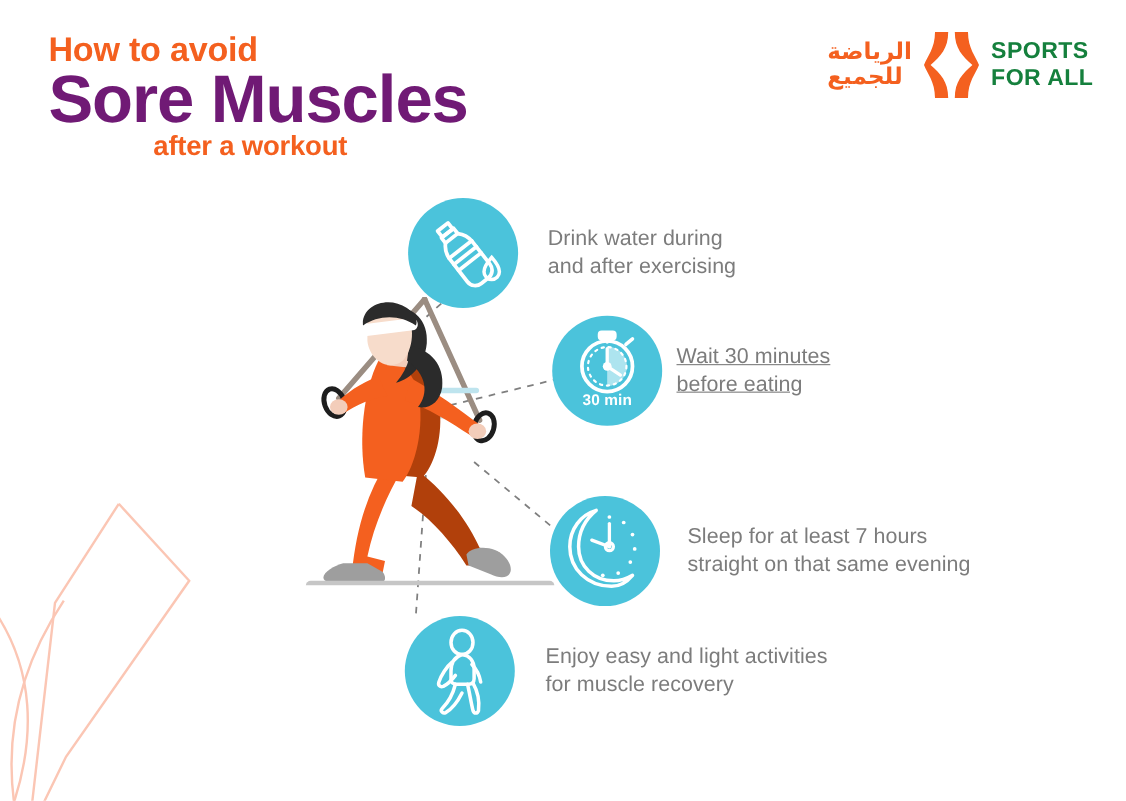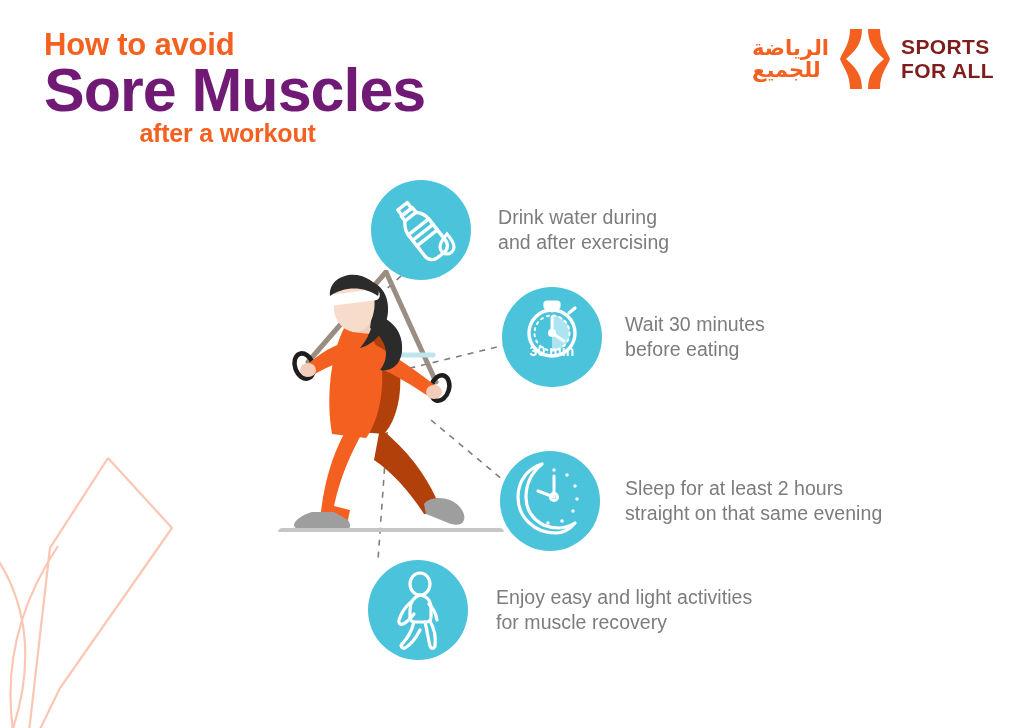--- a/index.html
+++ b/index.html
@@ -34,21 +34,21 @@
   .logo{position:absolute;right:30px;top:28px;height:62px;display:flex;align-items:center;gap:9px;}
   .logo-ar{
     display:flex;flex-direction:column;align-items:flex-end;
     color:#F4601F;line-height:1.05;direction:rtl;
   }
   .logo-ar .ar1{font-size:21px;font-weight:bold;letter-spacing:0px;}
   .logo-ar .ar2{font-size:21px;font-weight:bold;letter-spacing:0px;}
   .logo-mark{width:54px;height:62px;flex:0 0 auto;}
   .logo-en{
     display:flex;flex-direction:column;justify-content:flex-end;
-    color:#7f1d1d;font-size:21px;font-weight:bold;line-height:1.12;letter-spacing:0.4px;
+    color:#15803d;font-size:21px;font-weight:bold;line-height:1.12;letter-spacing:0.4px;
   }
 
   
   .athlete{position:absolute;left:268px;top:270px;width:252px;height:262px;}
 
   
   .connectors{position:absolute;left:0;top:0;width:1024px;height:728px;pointer-events:none;}
 
   
   .tip{position:absolute;display:flex;align-items:center;}
@@ -59,25 +59,25 @@
   .tip .bubble svg{position:absolute;left:0;top:0;}
   .tip .tip-text{
     margin-left:26px;color:#7C7C7C;font-size:19.5px;line-height:25px;
     white-space:pre-line;letter-spacing:0.05px;
   }
   #tip-1{left:371px;top:180px;}
   #tip-2{left:502px;top:287px;}
   #tip-3{left:500px;top:451px;}
   #tip-4{left:368px;top:560px;}
   #tip-1 .tip-text{margin-left:27px;}
-  #tip-2 .tip-text{margin-left:23px;}
+  #tip-2 .tip-text{margin-left:13px;text-decoration:underline;}
   #tip-3 .tip-text{margin-left:25px;}
   #tip-4 .tip-text{margin-left:28px;}
   .min-label{
-    position:absolute;left:0;bottom:28px;width:100px;text-align:center;
+    position:absolute;left:0;bottom:16px;width:100px;text-align:center;
     color:#ffffff;font-size:14px;font-weight:bold;letter-spacing:0.1px;
   }
 </style>
 </head>
 <body>
 
 <div id="poster">
 
   <svg class="watermark" viewBox="0 0 320 330" fill="none">
     <g stroke="#FBC6B4" stroke-width="2.2" fill="none">
@@ -220,21 +220,21 @@
           <circle cx="54" cy="19" r="1.7"></circle>
           <circle cx="67" cy="24" r="1.7"></circle>
           <circle cx="75" cy="35" r="1.7"></circle>
           <circle cx="77" cy="48" r="1.7"></circle>
           <circle cx="73" cy="60" r="1.7"></circle>
           <circle cx="62" cy="70" r="1.7"></circle>
           <circle cx="48" cy="72" r="1.7"></circle>
         </g>
       </svg>
     </div>
-    <div class="tip-text">Sleep for at least 2 hours
+    <div class="tip-text">Sleep for at least 7 hours
 straight on that same evening</div>
   </div>
 
   <div class="tip" id="tip-4">
     <div class="bubble">
       <svg width="100" height="100" viewBox="0 0 100 100">
         <g stroke="#FFFFFF" stroke-width="3.2" fill="none" stroke-linecap="round" stroke-linejoin="round">
           <ellipse cx="52" cy="24" rx="10" ry="11"></ellipse>
           <path d="M52 35 C 46 37, 42 42, 42 50 L 42 58 C 42 60, 44 62, 47 62 L 58 62 C 61 62, 63 60, 63 57 L 63 48 C 63 41, 59 36, 52 35 Z"></path>
           <path d="M43 42 C 38 46, 33 54, 31 60 C 30 63, 32 65, 35 64 C 39 62, 43 58, 46 54"></path>

